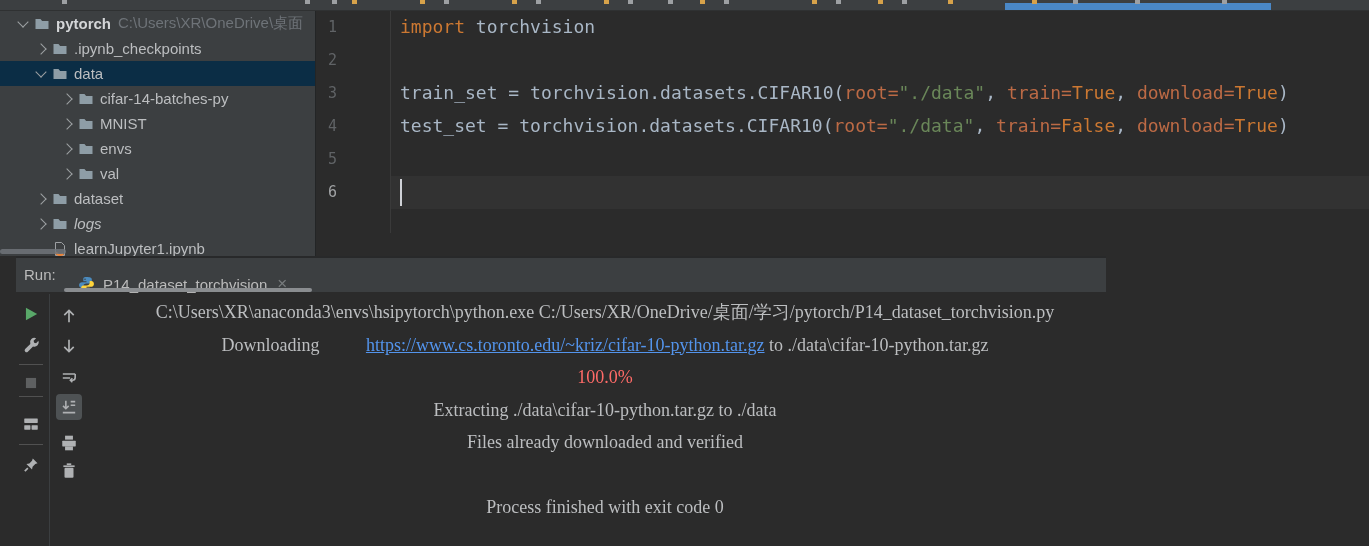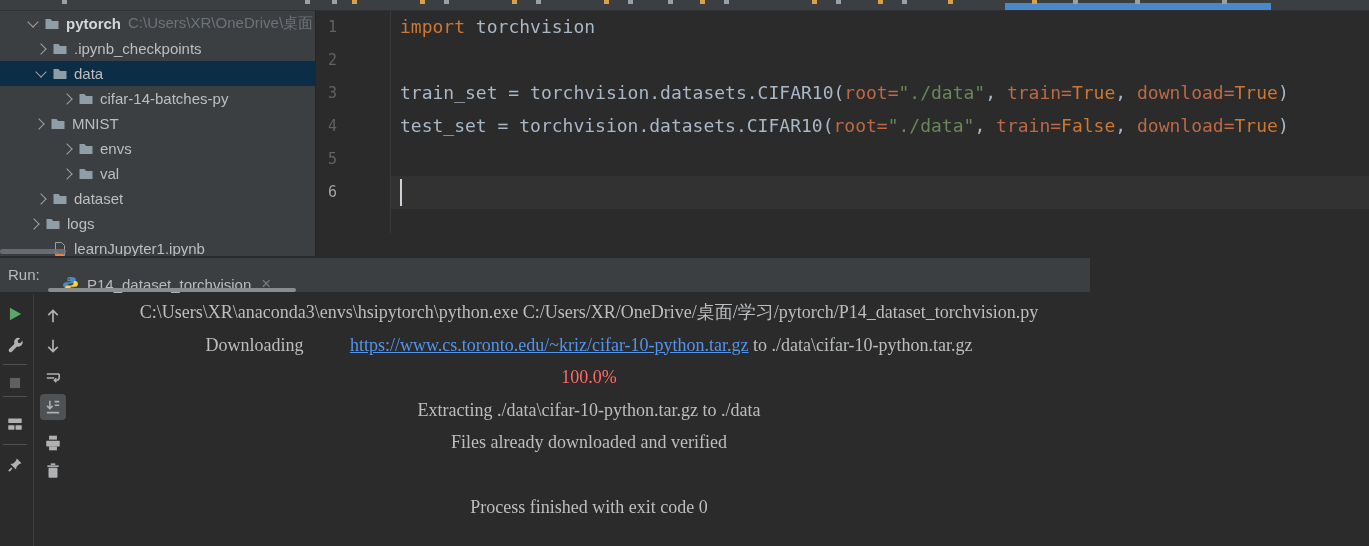--- a/index.html
+++ b/index.html
@@ -38,21 +38,21 @@
   .ln{position:absolute;left:0;width:20px;text-align:right;font-size:15px;color:var(--line_number);top:7px;}
   .ed-row.current .ln{color:var(--line_number_active);}
   .code{position:absolute;left:83px;top:5px;font-size:18px;color:var(--code_plain);white-space:pre;}
   .c-keyword{color:var(--keyword);}
   .c-param{color:var(--param);}
   .c-string{color:var(--string);}
   .c-plain{color:var(--code_plain);}
   .caret{position:absolute;left:83px;top:3px;width:2px;height:27px;background:#CFD1D6;}
 
   
-  .run-panel{position:absolute;left:0;top:256px;width:1090px;bottom:0;background:var(--editor_bg);
+  .run-panel{position:absolute;left:16px;top:256px;width:1090px;bottom:0;background:var(--editor_bg);
     border-top:2px solid #28292A;box-sizing:border-box;}
   .run-header{position:absolute;left:0;top:0;width:100%;height:34px;background:var(--panel_bg);}
   .run-label{position:absolute;left:8px;top:8px;font-size:15px;color:#BBBBBB;}
   .run-tab{position:absolute;left:52px;top:0;height:32px;display:flex;align-items:center;gap:8px;
     font-size:15px;color:#BBBBBB;padding:10px 10px;cursor:default;}
   .py-icon{width:17px;height:17px;display:inline-block;}
   .tab-close{color:#787C7E;font-size:17px;margin-left:2px;}
   .tab-scroll-thumb{position:absolute;left:48px;top:30px;width:248px;height:4px;background:#8A8D90;border-radius:2px;}
 
   .console-wrap{position:absolute;left:0;top:34px;right:0;bottom:0;}
@@ -94,21 +94,21 @@
       <span class="frag frag-g" style="left: 902px;"></span>
       <span class="frag frag-y" style="left: 948px;"></span>
       <span class="frag frag-y" style="left: 1032px;"></span>
       <span class="frag frag-g" style="left: 1073px;"></span>
       <span class="frag frag-g" style="left: 1135px;"></span>
       <span class="frag frag-g" style="left: 1222px;"></span>
     </div>
 
   <div class="project-panel">
     <div id="tree">
-        <div class="tree-row" style="padding-left: 22px;">
+        <div class="tree-row" style="padding-left: 12px;">
           <span class="chev-slot">
             <span class="chev expanded"></span>
           </span>
           <span class="tree-icon"><svg viewBox="0 0 16 16">
               <path fill="#8E9DA6" d="M1.5 3h5l1.6 2h6.4v8h-13z"></path>
             </svg></span>
           <span class="tree-label bold">pytorch</span>
           <span class="tree-path">C:\Users\XR\OneDrive\桌面</span>
         </div>
         <div class="tree-row" style="padding-left: 30px;">
@@ -131,21 +131,21 @@
         </div>
         <div class="tree-row" style="padding-left: 56px;">
           <span class="chev-slot">
             <span class="chev collapsed"></span>
           </span>
           <span class="tree-icon"><svg viewBox="0 0 16 16">
               <path fill="#8E9DA6" d="M1.5 3h5l1.6 2h6.4v8h-13z"></path>
             </svg></span>
           <span class="tree-label">cifar-14-batches-py</span>
         </div>
-        <div class="tree-row" style="padding-left: 28px;">
+        <div class="tree-row" style="padding-left: 56px;">
           <span class="chev-slot">
             <span class="chev collapsed"></span>
           </span>
           <span class="tree-icon"><svg viewBox="0 0 16 16">
               <path fill="#8E9DA6" d="M1.5 3h5l1.6 2h6.4v8h-13z"></path>
             </svg></span>
           <span class="tree-label">MNIST</span>
         </div>
         <div class="tree-row" style="padding-left: 56px;">
           <span class="chev-slot">
@@ -167,21 +167,21 @@
         </div>
         <div class="tree-row" style="padding-left: 30px;">
           <span class="chev-slot">
             <span class="chev collapsed"></span>
           </span>
           <span class="tree-icon"><svg viewBox="0 0 16 16">
               <path fill="#8E9DA6" d="M1.5 3h5l1.6 2h6.4v8h-13z"></path>
             </svg></span>
           <span class="tree-label">dataset</span>
         </div>
-        <div class="tree-row" style="padding-left: 23px;">
+        <div class="tree-row" style="padding-left: 30px; font-style: italic;">
           <span class="chev-slot">
             <span class="chev collapsed"></span>
           </span>
           <span class="tree-icon"><svg viewBox="0 0 16 16">
               <path fill="#8E9DA6" d="M1.5 3h5l1.6 2h6.4v8h-13z"></path>
             </svg></span>
           <span class="tree-label">logs</span>
         </div>
         <div class="tree-row" style="padding-left: 30px;">
           <span class="chev-slot"></span>

